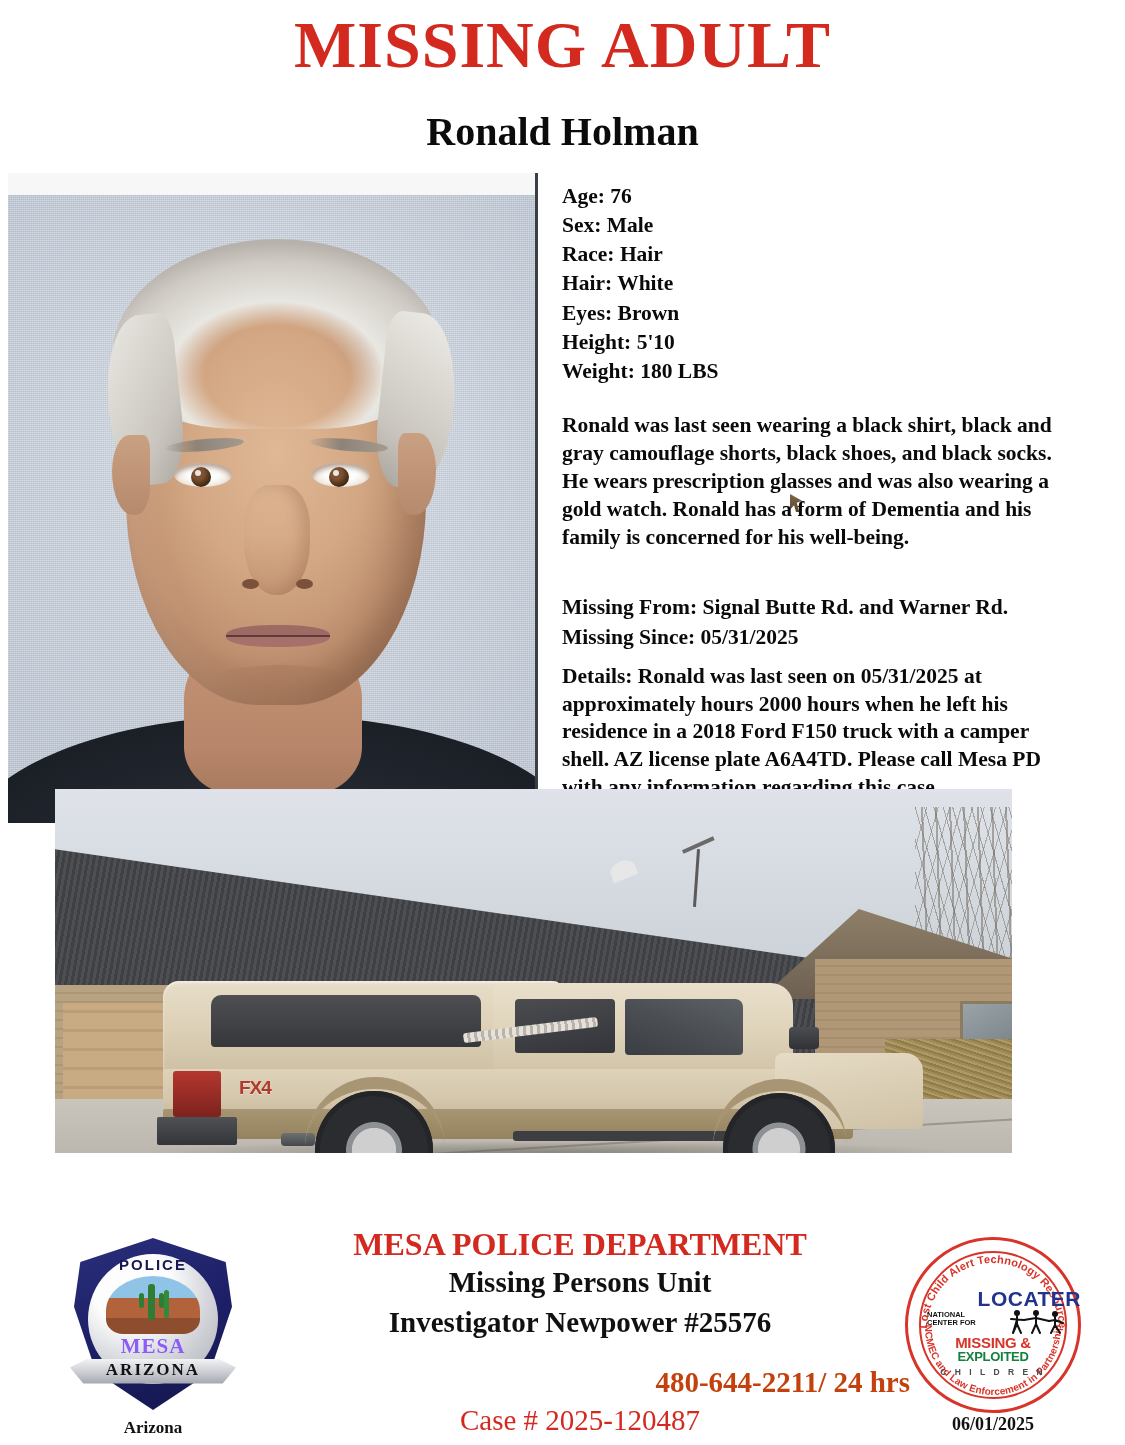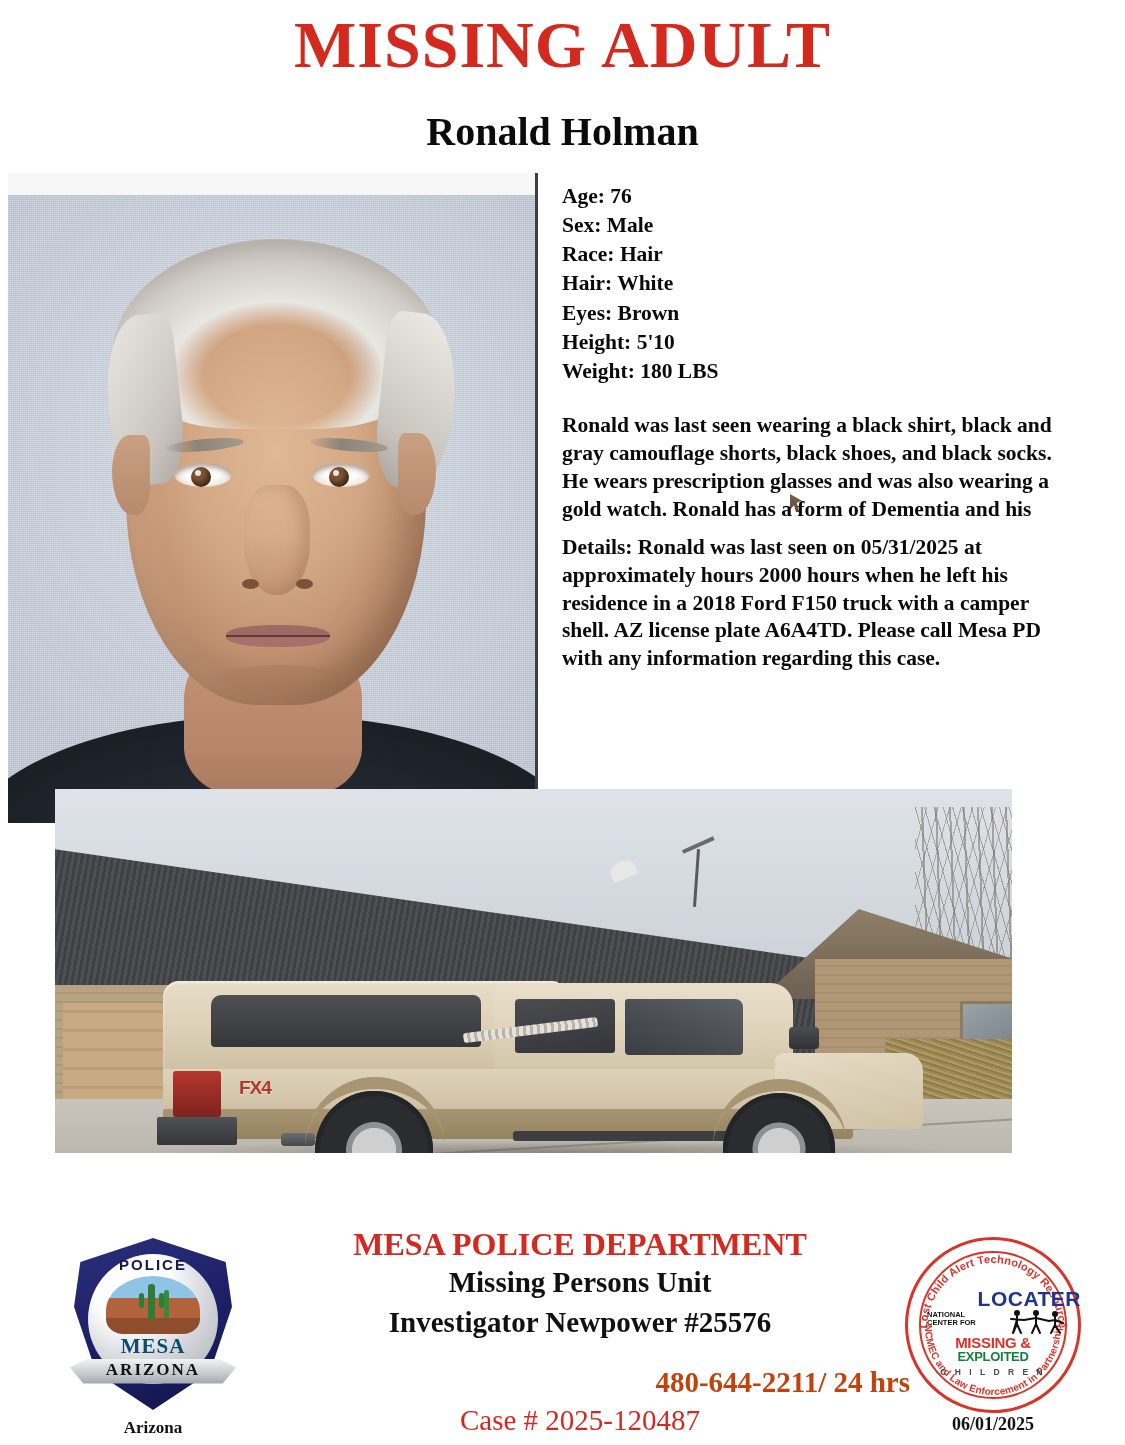--- a/index.html
+++ b/index.html
@@ -416,21 +416,21 @@
   .cactus::after { left:11px; }
   .cactus2 { position:absolute; left:58px; top:14px; width:5px; height:28px; background:#35893b; border-radius:3px; }
   .badge-word-police {
     position:absolute; left:30px; top:18px; width:130px; height:60px;
     font-family:"Liberation Sans", sans-serif; font-weight:bold; font-size:15px;
     color:#16184f; letter-spacing:2px; text-align:center;
   }
   .badge-word-mesa {
     position:absolute; left:30px; top:96px; width:130px; text-align:center;
     font-family:"Liberation Serif", serif; font-weight:bold; font-size:21px;
-    color:#0c4a6e; letter-spacing:1px;
+    color:#8b5cf6; letter-spacing:1px;
   }
   .badge-banner {
     position:absolute; left:12px; top:118px; width:166px; height:30px;
     background: linear-gradient(180deg,#fbfbfc,#c5c8ce 60%,#9da0a8);
     clip-path: polygon(0 38%, 10% 10%, 90% 10%, 100% 38%, 92% 92%, 8% 92%);
   }
   .badge-word-arizona {
     position:absolute; left:12px; top:122px; width:166px; text-align:center;
     font-family:"Liberation Serif", serif; font-weight:bold; font-size:17px;
     color:#111; letter-spacing:2px;
@@ -537,22 +537,27 @@
   <div class="vital-line">Hair: White</div>
   <div class="vital-line">Eyes: Brown</div>
   <div class="vital-line">Height: 5'10</div>
   <div class="vital-line">Weight: 180 LBS</div>
 
   <div class="para">
     <div>Ronald was last seen wearing a black shirt, black and</div>
     <div>gray camouflage shorts, black shoes, and black socks.</div>
     <div>He wears prescription glasses and was also wearing a</div>
     <div>gold watch. Ronald has  a form of Dementia and his</div>
+    <div>family is concerned for his well-being.</div>
   </div>
 
+  <div class="block-missing">
+    <div>Missing From: Signal Butte Rd. and Warner Rd.</div>
+    <div>Missing Since: 05/31/2025</div>
+  </div>
 
   <div class="block-details">
     <div>Details: Ronald was last seen on 05/31/2025 at</div>
     <div>approximately hours 2000 hours when he left his</div>
     <div>residence in a 2018 Ford F150 truck with a camper</div>
     <div>shell. AZ license plate A6A4TD. Please call Mesa PD</div>
     <div>with any information regarding this case.</div>
   </div>
 </div>
 

